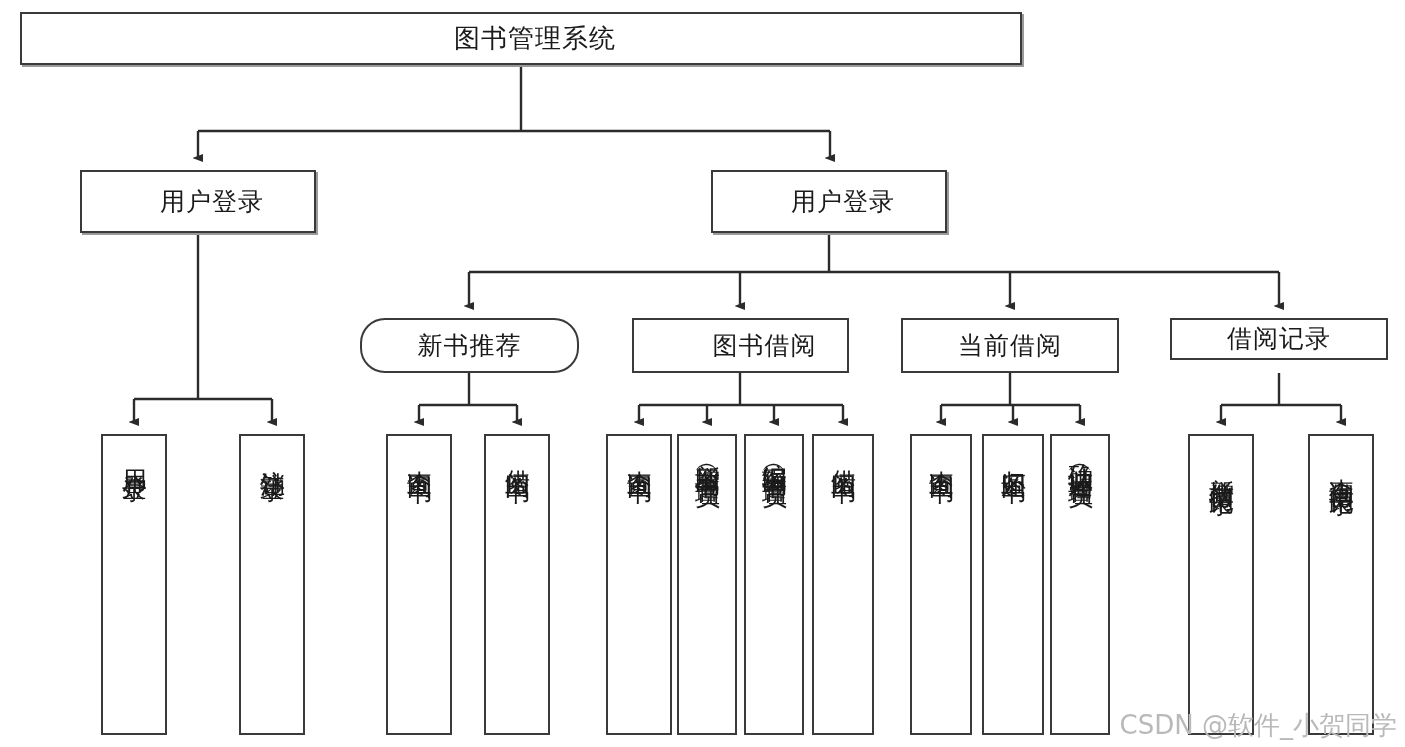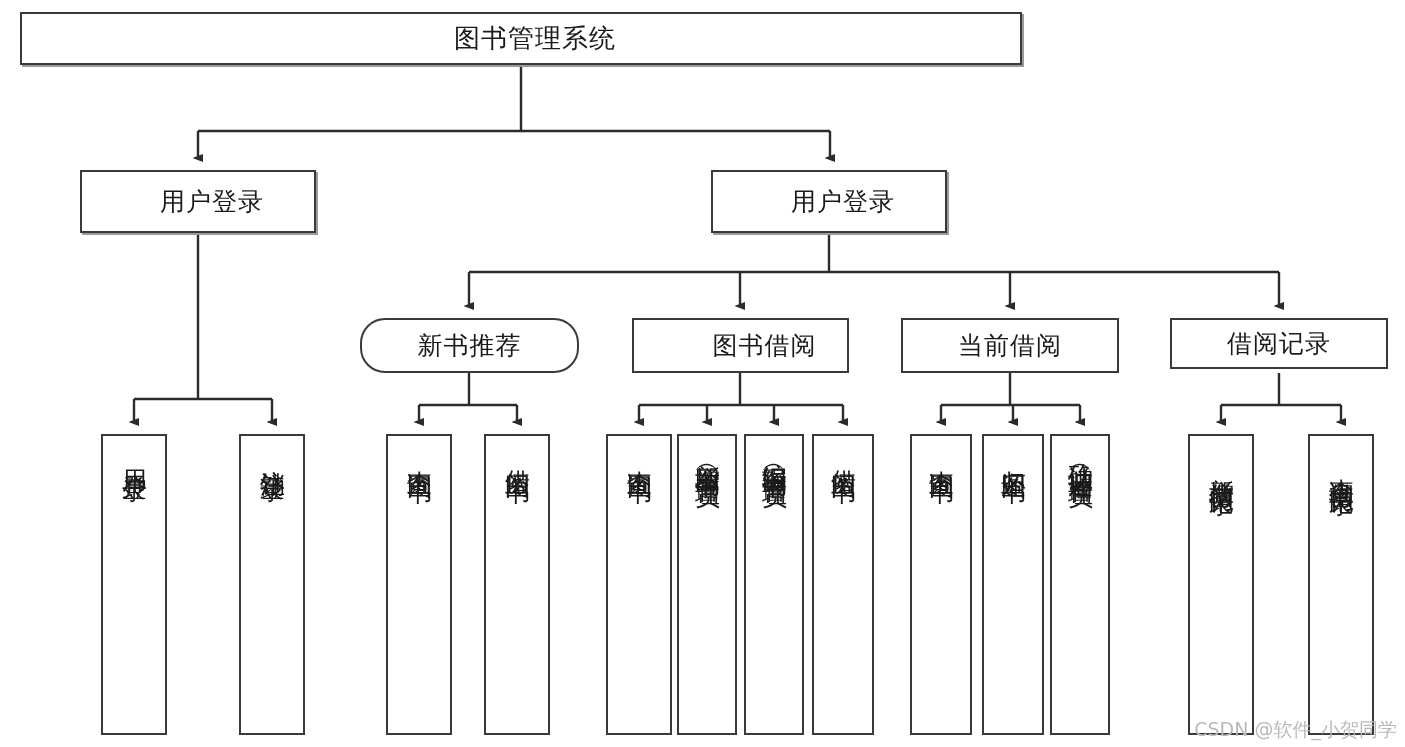--- a/index.html
+++ b/index.html
@@ -64,21 +64,21 @@
     text-orientation: upright;
     font-size: 25px;
     line-height: 1.12;
     letter-spacing: 3px;
     white-space: nowrap;
   }
   .watermark {
     position: absolute;
     right: 8px;
     bottom: 4px;
-    font-size: 19px;
+    font-size: 26px;
     color: #b9b9b9;
     z-index: 5;
     white-space: nowrap;
     font-family: "DejaVu Sans", "Liberation Sans", sans-serif;
   }
 </style>
 </head>
 <body>
 
 <div id="canvas">
@@ -146,21 +146,21 @@
 
   <div class="node horiz" style="left:360px; top:318px; width:219px; height:55px;border-radius:25px;">
     <span class="node-label">新书推荐</span>
   </div>
   <div class="node horiz" style="left:632px; top:318px; width:217px; height:55px;padding-left:48px;">
     <span class="node-label">图书借阅</span>
   </div>
   <div class="node horiz" style="left:901px; top:318px; width:218px; height:55px;">
     <span class="node-label">当前借阅</span>
   </div>
-  <div class="node horiz" style="left:1170px; top:318px; width:218px; height:51px;">
+  <div class="node horiz" style="left:1170px; top:318px; width:218px; height:42px;">
     <span class="node-label">借阅记录</span>
   </div>
 
   <div class="node vert" style="left:101px; top:434px; width:66px; height:301px;">
     <span class="node-label">用户登录</span>
   </div>
   <div class="node vert" style="left:239px; top:434px; width:66px; height:301px;">
     <span class="node-label">注销登录</span>
   </div>
   <div class="node vert" style="left:386px; top:434px; width:66px; height:301px;">

